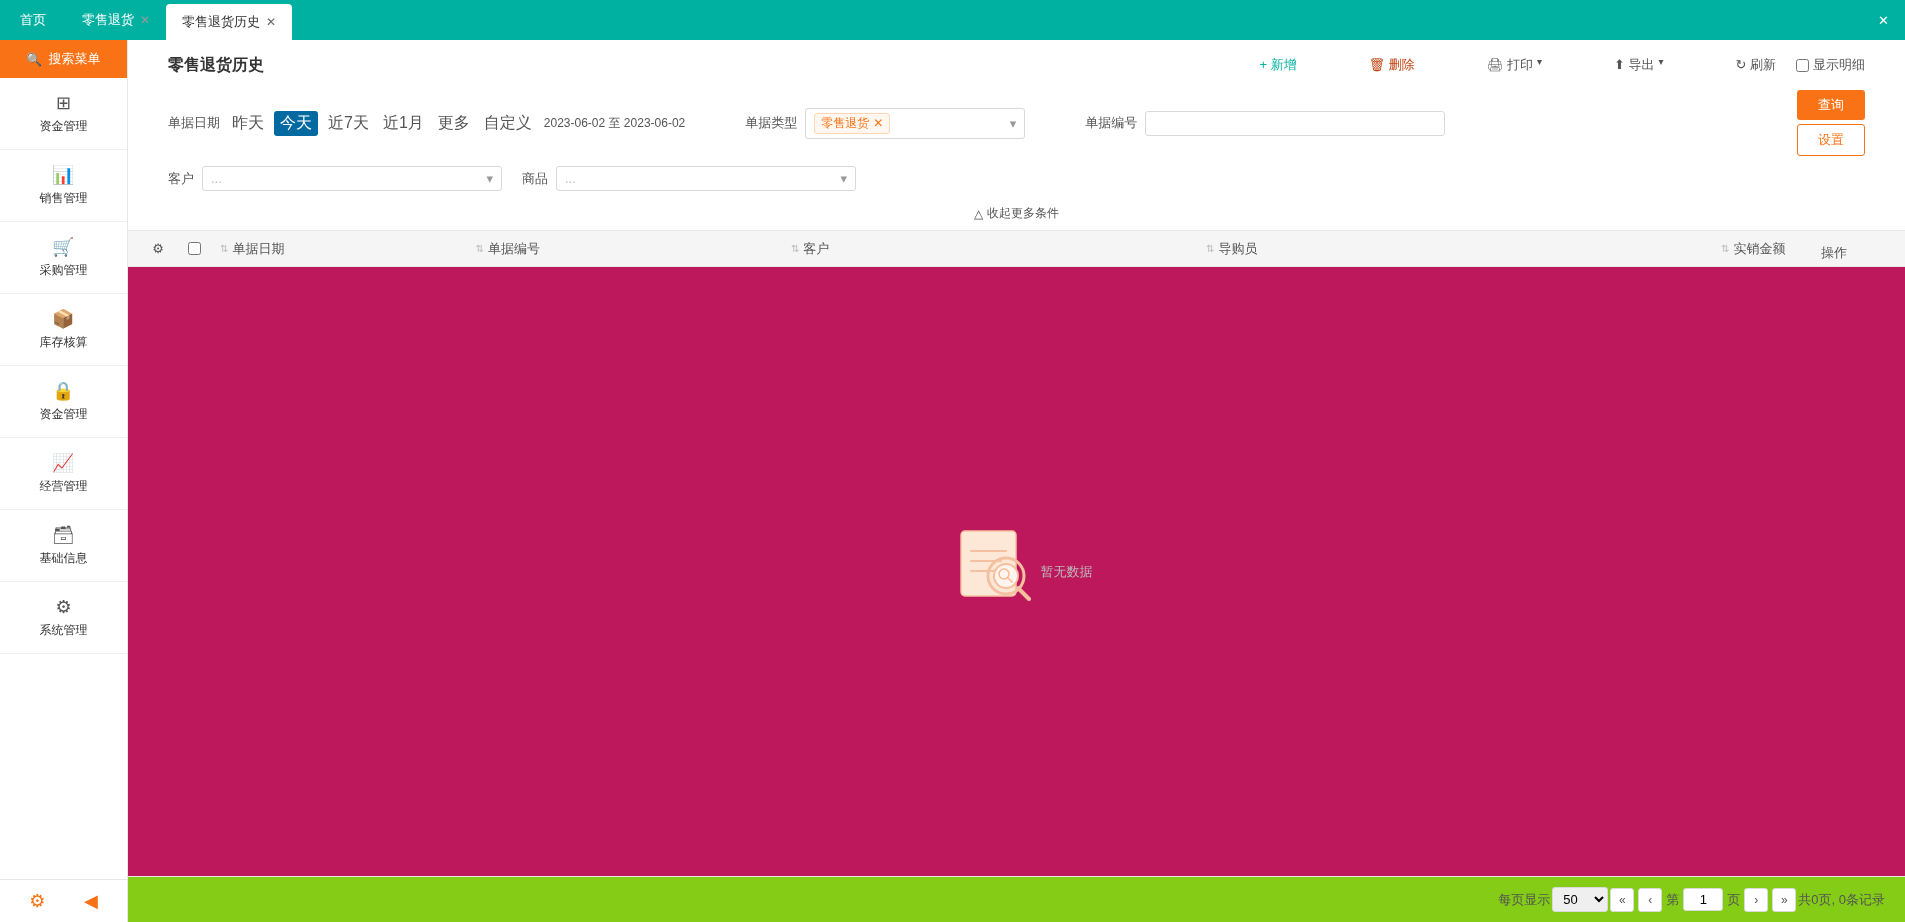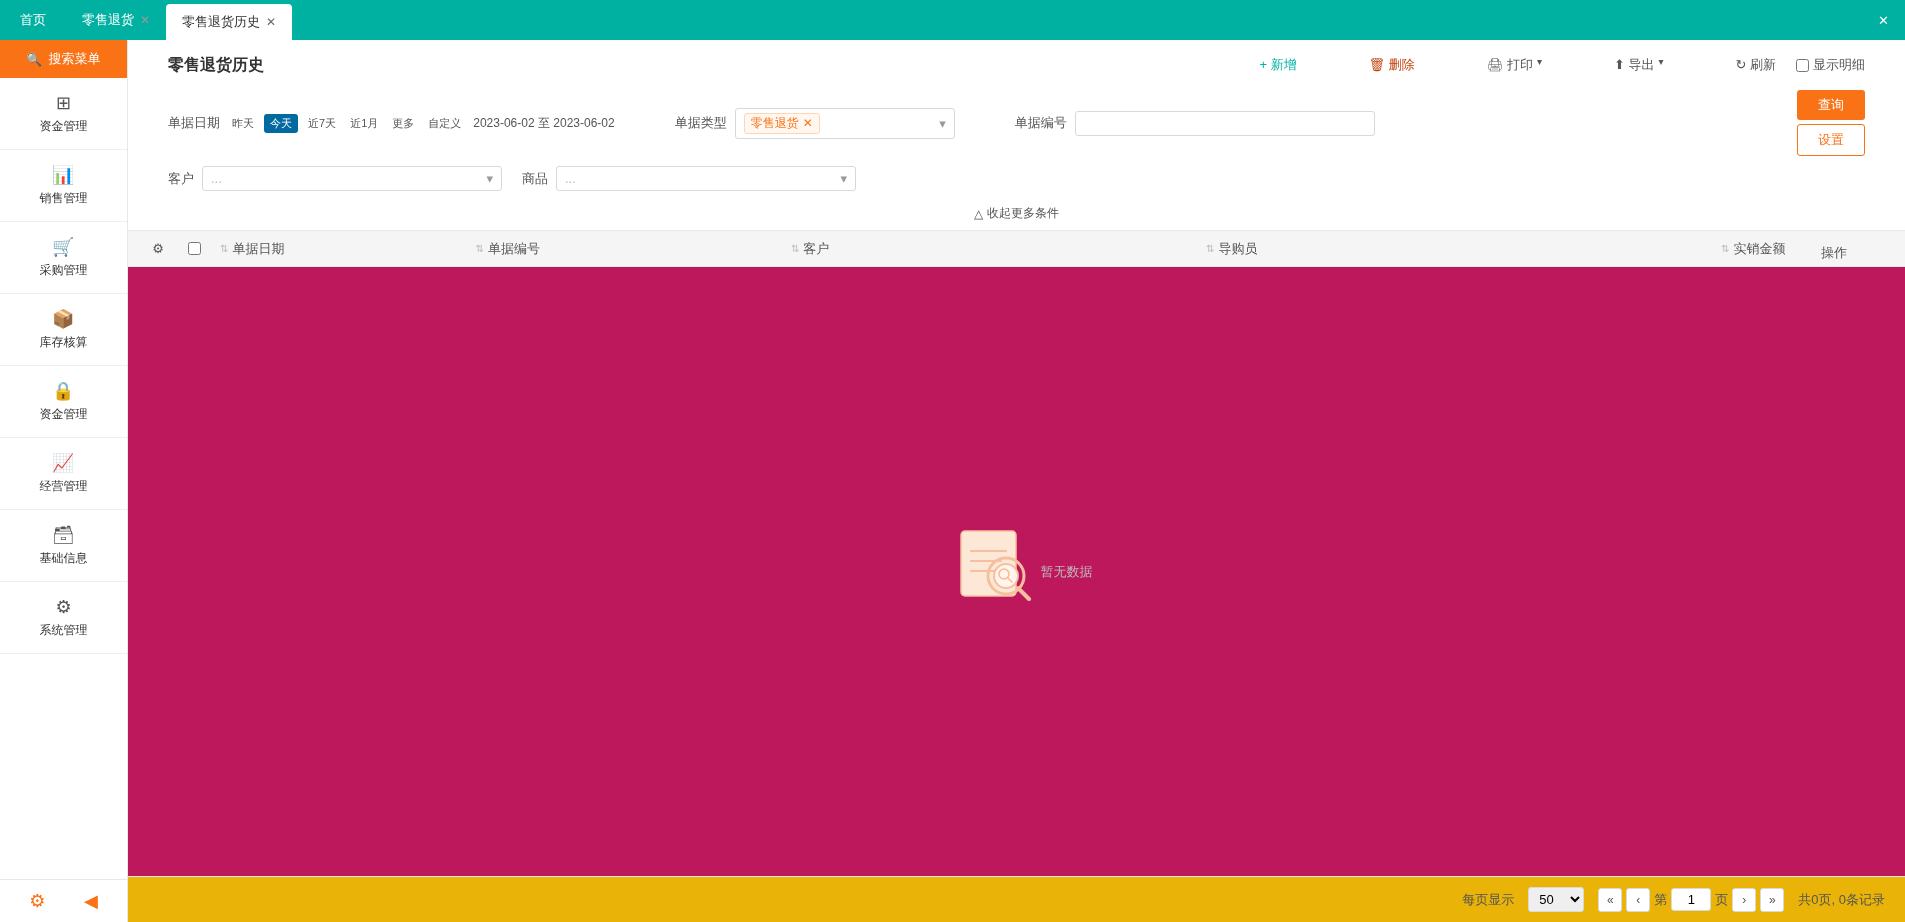--- a/index.html
+++ b/index.html
@@ -37,21 +37,21 @@
     .toolbar-btn { display: flex; align-items: flex-start; gap: 4px; font-size: 13px; color: #555; cursor: pointer; padding: 4px 8px; border-radius: 3px; margin-left: 44px; }
     .toolbar-btn.new-btn { color: #00b0a0; }
     .toolbar-btn.del-btn { color: #c2410c; }
     .checkbox-label { display: flex; align-items: center; gap: 4px; font-size: 13px; color: #555; cursor: pointer; }
 
     
     .filter-area { padding: 12px 0 0 0; }
     .filter-row { display: flex; align-items: center; gap: 20px; margin-bottom: 10px; }
     .filter-item { display: flex; align-items: center; gap: 8px; }
     .filter-label { color: #555; font-size: 13px; white-space: nowrap; }
-    .filter-date-options { display: flex; align-items: center; gap: 6px; font-size: 11px; }
+    .filter-date-options { display: flex; align-items: center; gap: 6px; font-size: 16px; }
     .date-opt { color: #555; cursor: pointer; padding: 2px 4px; }
     .date-opt.active { background: #0369a1; color: #fff; border-radius: 3px; padding: 2px 6px; }
     .date-range { color: #555; font-size: 12px; }
     .filter-select { display: flex; align-items: center; border: 1px solid #d9d9d9; border-radius: 3px; padding: 4px 8px; min-width: 200px; background: #fff; cursor: pointer; gap: 6px; }
     .filter-select .tag { background: #fff7f0; border: 1px solid #ffd6b3; color: #f97316; border-radius: 3px; padding: 1px 6px; font-size: 12px; display: flex; align-items: center; gap: 4px; }
     .filter-select .tag .x { cursor: pointer; color: #f97316; }
     .filter-select .arrow { margin-left: auto; color: #999; }
     .filter-input { border: 1px solid #d9d9d9; border-radius: 3px; padding: 4px 8px; min-width: 200px; background: #fff; color: #555; font-size: 13px; }
     .filter-input-placeholder { color: #bbb; }
     .collapse-row { display: flex; align-items: center; justify-content: center; padding: 4px 0 8px 0; }
@@ -75,21 +75,21 @@
     .th-guide { flex: 1.5; }
     .th-amount { flex: 0; min-width: 100px; margin-left: auto; }
     .th-action { min-width: 80px; text-align: center; }
 
     
     .empty-state { flex: 1; display: flex; flex-direction: row; align-items: center; justify-content: center; background: #be185d; }
     .empty-icon { width: 100px; height: 100px; margin-bottom: 12px; }
     .empty-text { color: #bbb; font-size: 13px; }
 
     
-    .pagination { background: #eab308; border-top: 1px solid #e8e8e8; padding: 10px 20px; display: flex; align-items: center; justify-content: flex-end; gap: 14px; font-size: 13px; color: #555; }
+    .pagination { background: #84cc16; border-top: 1px solid #e8e8e8; padding: 10px 20px; display: flex; align-items: center; justify-content: flex-end; gap: 2px; font-size: 13px; color: #555; }
     .page-size-select { border: 1px solid #d9d9d9; border-radius: 3px; padding: 3px 6px; font-size: 13px; }
     .page-nav { display: flex; align-items: center; gap: 4px; }
     .page-nav-btn { width: 24px; height: 24px; display: flex; align-items: center; justify-content: center; border: 1px solid #d9d9d9; border-radius: 3px; cursor: pointer; color: #555; background: #fff; font-size: 12px; }
     .page-input { border: 1px solid #d9d9d9; border-radius: 3px; padding: 3px 6px; width: 40px; text-align: center; font-size: 13px; }
 
     .header-content { padding: 0 20px; }
   </style>
 </head>
 <body>
 

